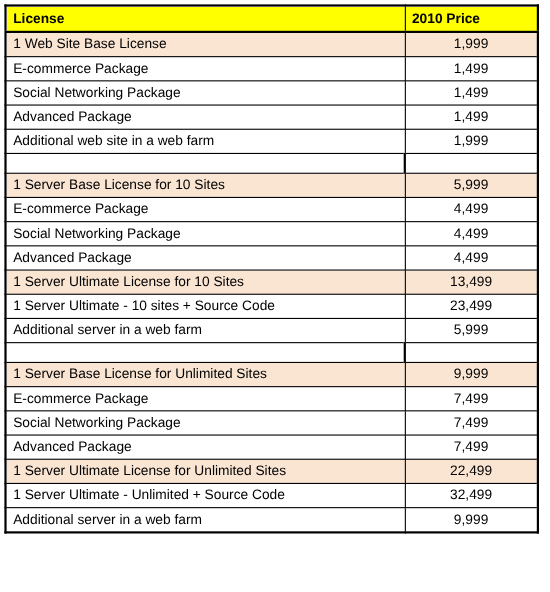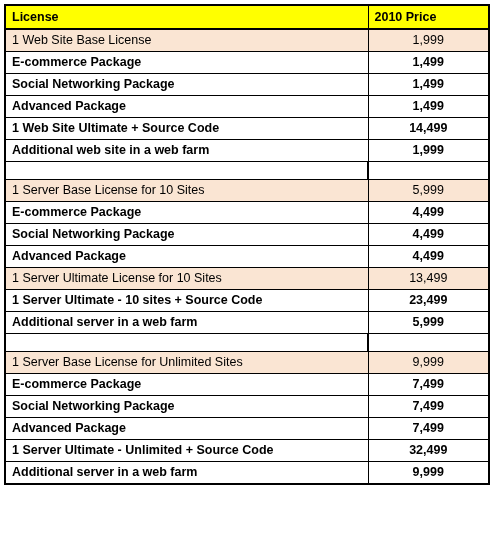--- a/index.html
+++ b/index.html
@@ -46,21 +46,21 @@
     font-weight: bold;
     text-align: left;
     height: 22px;
     line-height: 22px;
     border-bottom: 2px solid #000000;
   }
   td.license { text-align: left; }
   td.price   { text-align: center; padding-right: 8px; }
 
   tr.hl td { background: #fae5d3; }
-  tr.plain td { background: #ffffff; font-weight: bold; }
+  tr.plain td { background: #ffffff; }
 
   tr.spacer td {
     background: #ffffff;
     height: 17px;
     line-height: 17px;
   }
   tr.spacer td.license { border-right: 2px solid #000000; }
 
   
   td.license, th.h-license { border-right: 2px solid #000000; }
@@ -89,24 +89,20 @@
           <td class="license">E-commerce Package</td>
           <td class="price">1,499</td>
         </tr>
         <tr class="plain">
           <td class="license">Social Networking Package</td>
           <td class="price">1,499</td>
         </tr>
         <tr class="plain">
           <td class="license">Advanced Package</td>
           <td class="price">1,499</td>
-        </tr>
-        <tr class="plain">
-          <td class="license">1 Web Site Ultimate + Source Code</td>
-          <td class="price">14,499</td>
         </tr>
         <tr class="plain">
           <td class="license">Additional web site in a web farm</td>
           <td class="price">1,999</td>
         </tr>
         <tr class="spacer">
           <td class="license"></td>
           <td class="price"></td>
         </tr>
         <tr class="hl">
@@ -150,20 +146,24 @@
           <td class="price">7,499</td>
         </tr>
         <tr class="plain">
           <td class="license">Social Networking Package</td>
           <td class="price">7,499</td>
         </tr>
         <tr class="plain">
           <td class="license">Advanced Package</td>
           <td class="price">7,499</td>
         </tr>
+        <tr class="hl">
+          <td class="license">1 Server Ultimate License for Unlimited Sites</td>
+          <td class="price">22,499</td>
+        </tr>
         <tr class="plain">
           <td class="license">1 Server Ultimate - Unlimited + Source Code</td>
           <td class="price">32,499</td>
         </tr>
         <tr class="plain">
           <td class="license">Additional server in a web farm</td>
           <td class="price">9,999</td>
         </tr>
       </tbody>
   </table>

